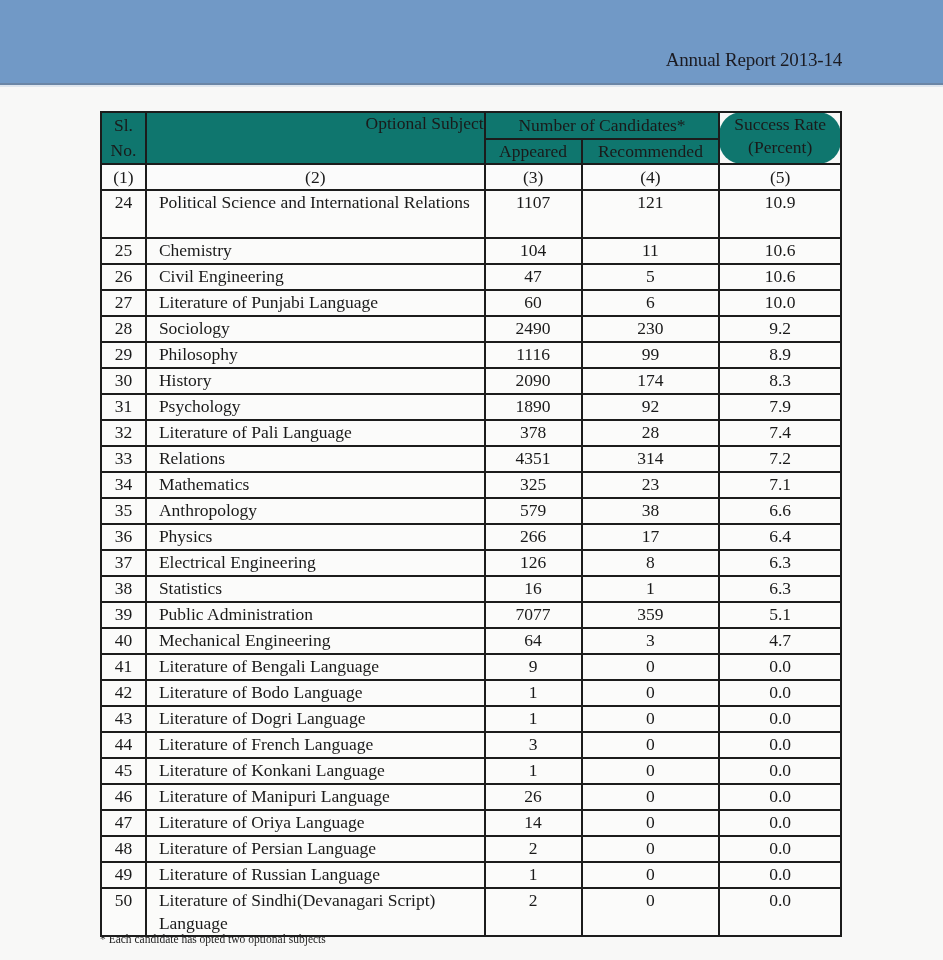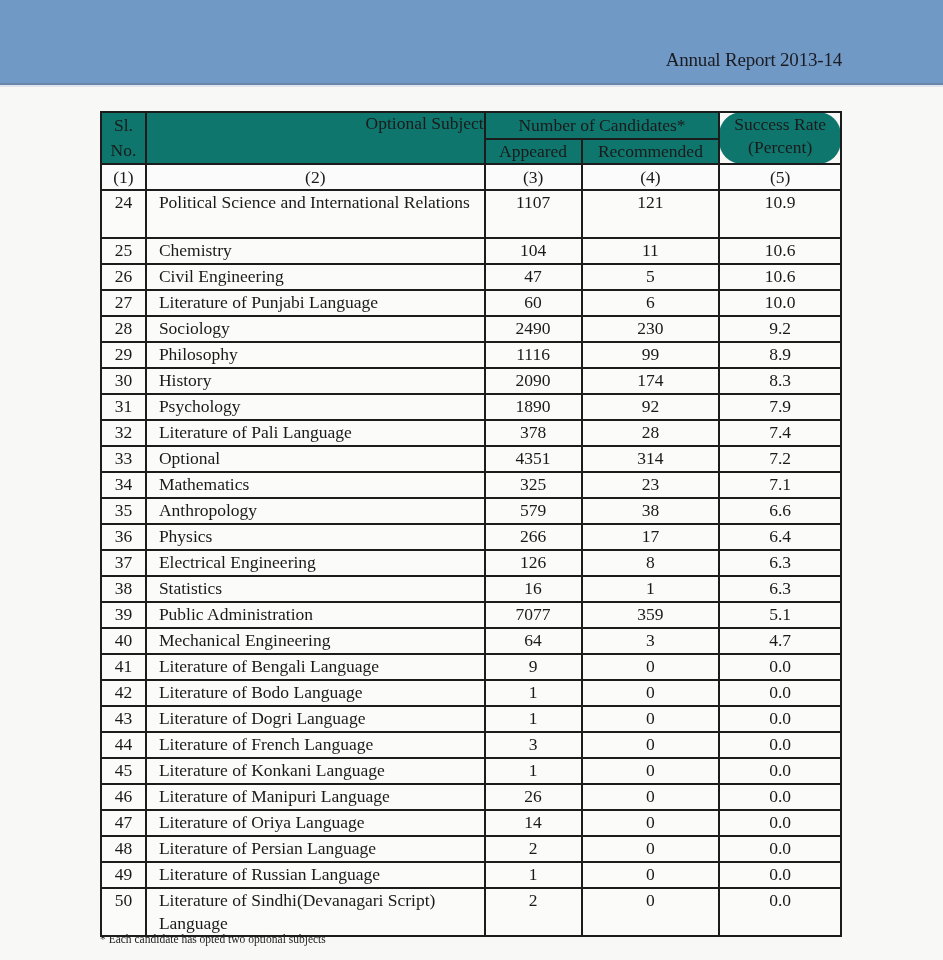--- a/index.html
+++ b/index.html
@@ -149,21 +149,21 @@
       </tr>
       <tr class="row">
         <td class="sl">32</td>
         <td class="subj">Literature of Pali Language</td>
         <td class="num">378</td>
         <td class="num">28</td>
         <td class="num">7.4</td>
       </tr>
       <tr class="row">
         <td class="sl">33</td>
-        <td class="subj">Optional</td>
+        <td class="subj">Relations</td>
         <td class="num">4351</td>
         <td class="num">314</td>
         <td class="num">7.2</td>
       </tr>
       <tr class="row">
         <td class="sl">34</td>
         <td class="subj">Mathematics</td>
         <td class="num">325</td>
         <td class="num">23</td>
         <td class="num">7.1</td>

